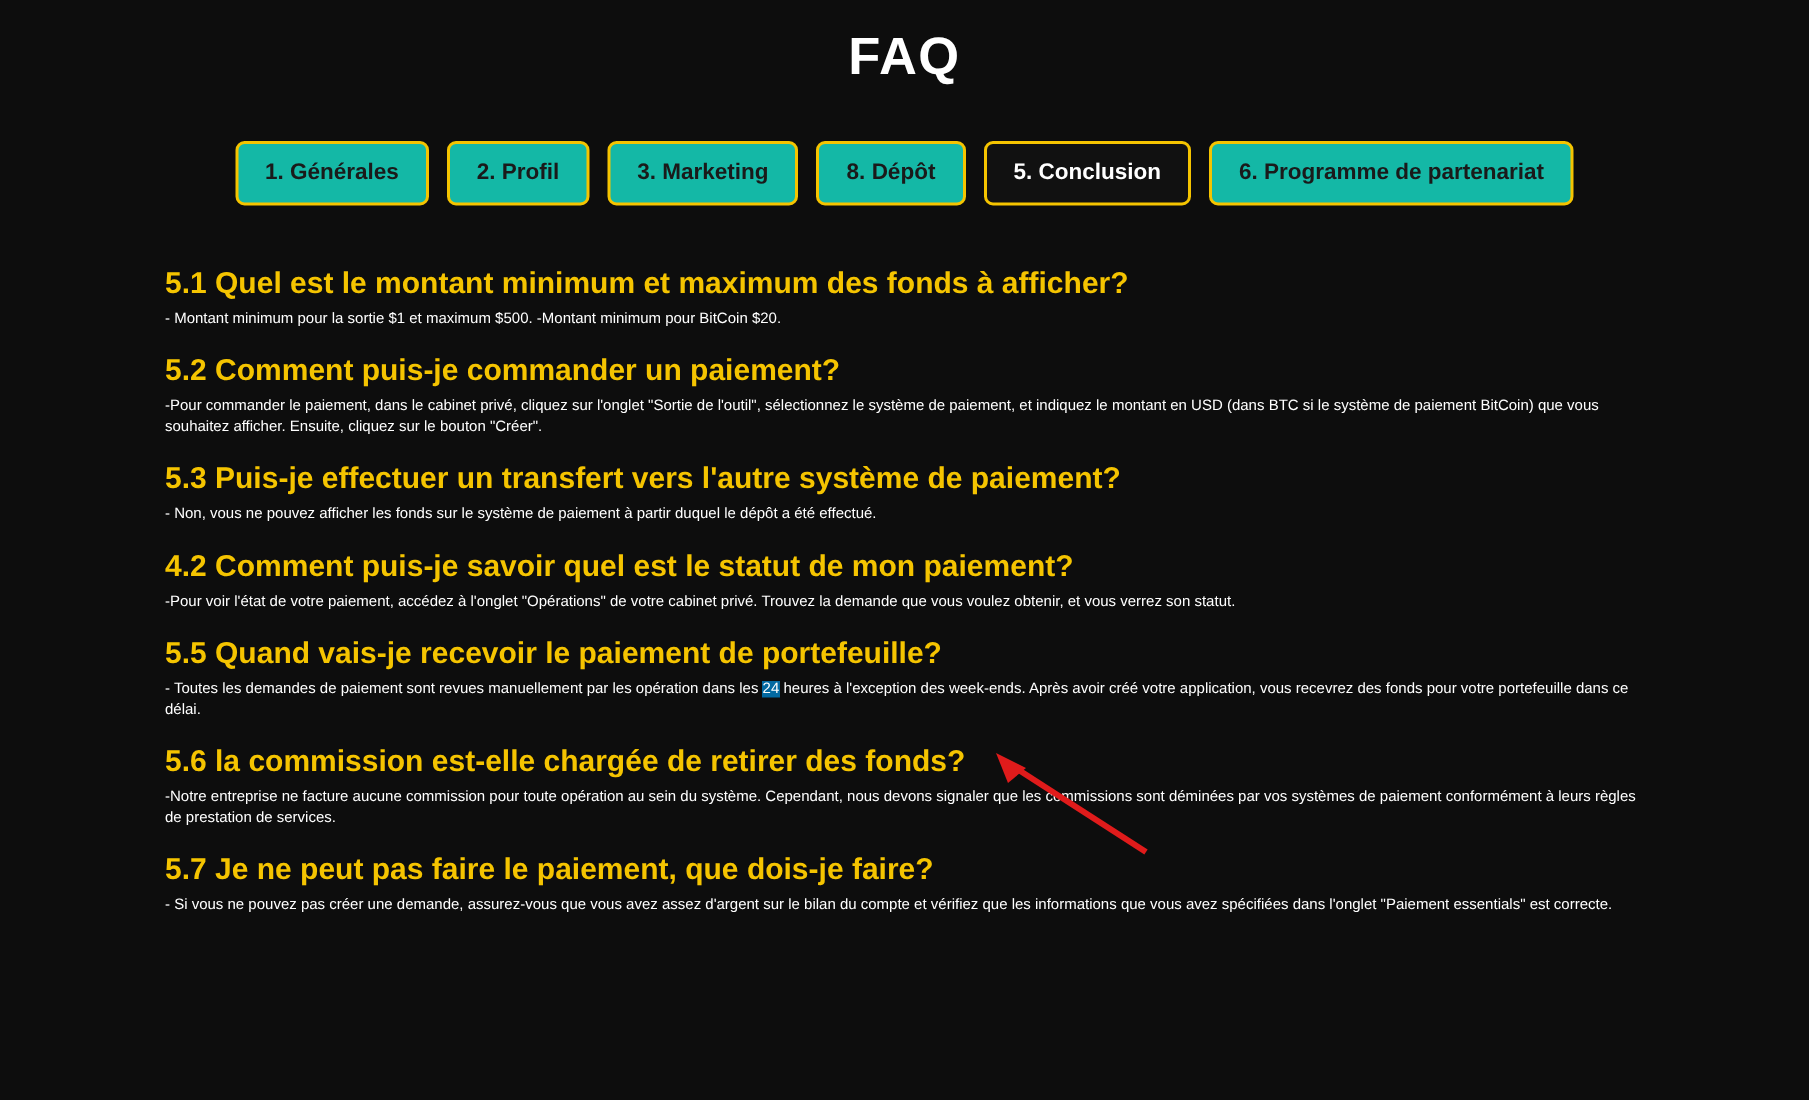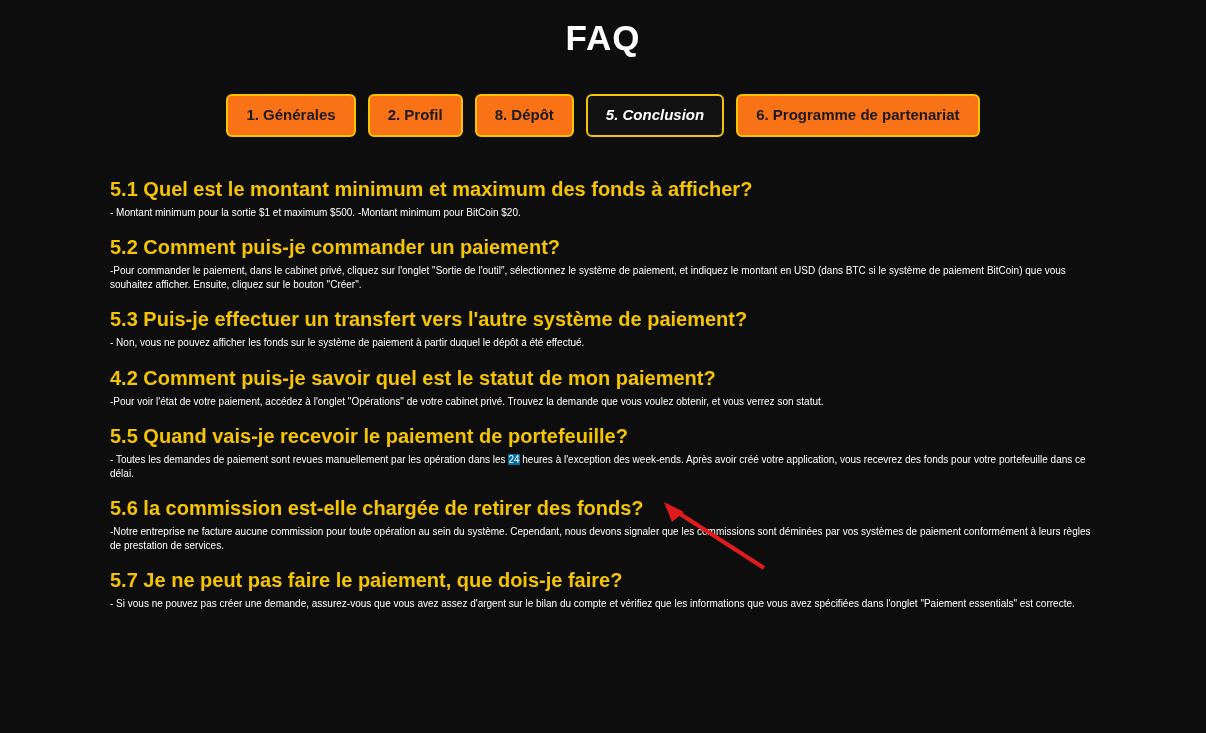--- a/index.html
+++ b/index.html
@@ -30,37 +30,36 @@
   }
   .tabs {
     display: flex;
     justify-content: center;
     align-items: center;
     gap: 12px;
     margin-top: 36px;
     padding: 0 60px;
   }
   .tab {
-    background: #f97316;
+    background: #14b8a6;
     color: #1a1a1a;
     font-size: 15px;
     font-weight: bold;
     padding: 11px 18px;
     border-radius: 6px;
     border: 2px solid #f5c400;
     white-space: nowrap;
     line-height: 1.1;
     cursor: pointer;
     font-family: "Liberation Sans", sans-serif;
   }
   .tab.active {
     background: #111111;
     color: #ffffff;
     border: 2px solid #f5c400;
-    font-style: italic;
   }
   .content {
     margin-top: 40px;
     padding: 0 110px 0 110px;
   }
   .qa { margin-bottom: 16px; }
   .q {
     color: #f5c400;
     font-size: 20px;
     font-weight: bold;
@@ -91,20 +90,21 @@
 </head>
 <body>
 
 <div id="page">
 
   <h1 class="page-title">FAQ</h1>
 
   <div class="tabs">
     <div class="tab">1. Générales</div>
     <div class="tab">2. Profil</div>
+    <div class="tab">3. Marketing</div>
     <div class="tab">8. Dépôt</div>
     <div class="tab active">5. Conclusion</div>
     <div class="tab">6. Programme de partenariat</div>
   </div>
 
   <div class="content">
 
     <div class="qa">
       <p class="q">5.1 Quel est le montant minimum et maximum des fonds à afficher?</p>
       <p class="a">- Montant minimum pour la sortie $1 et maximum $500. -Montant minimum pour BitCoin $20.</p>

